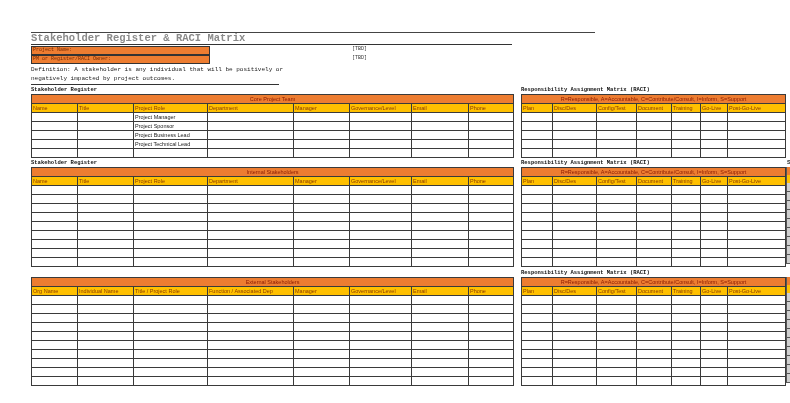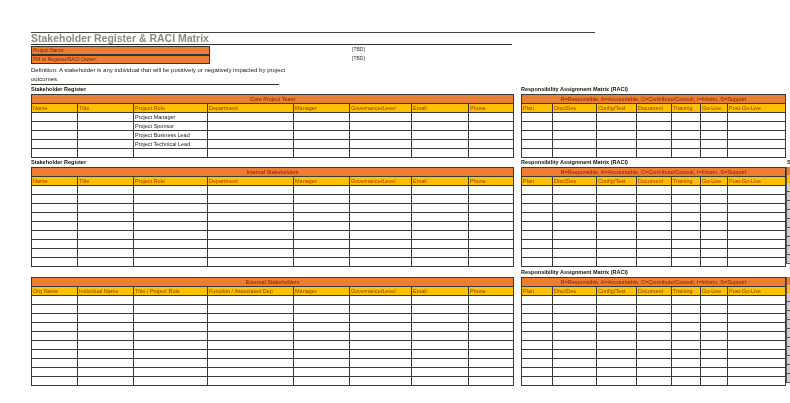--- a/index.html
+++ b/index.html
@@ -1,17 +1,17 @@
 <!DOCTYPE html>
 <html><head>
 <meta charset="utf-8">
 <style>
   html, body { margin: 0; padding: 0; background: #ffffff; }
   body { width: 790px; height: 403px; position: relative; overflow: hidden; font-family: "Liberation Sans", sans-serif; color: #222; }
-  .abs { position: absolute; }
+  .abs { position: absolute; font-family: Liberation Mono, monospace; }
   .title { left: 31px; top: 33px; width: 481px; height: 11px; font-size: 10.5px; font-weight: bold; color: #8a8a8a; line-height: 11px; border-bottom: 1.5px solid #333; }
   .topline { left: 31px; top: 32px; width: 564px; height: 0; border-top: 1.5px solid #444; }
   .info-row { left: 31px; width: 176px; height: 7px; background: #ed7d31; border: 1px solid #333; font-size: 5px; line-height: 7px; color: #7a2a00; padding-left: 1px; box-sizing: content-box; }
   .tbd { font-size: 5px; color: #333; line-height: 7px; }
   .definition { left: 31px; top: 66px; width: 260px; font-size: 6px; line-height: 8.5px; color: #222; }
   .def-underline { left: 31px; top: 84px; width: 248px; border-top: 1px solid #333; }
   .section-label { font-size: 5.5px; font-weight: bold; color: #111; line-height: 7px; }
   table.grid { position: absolute; border-collapse: collapse; table-layout: fixed; }
   table.grid td { border: 1px solid #3a3a3a; height: 8px; padding: 0 1px; font-size: 5.5px; line-height: 7px; overflow: hidden; white-space: nowrap; color: #222; }
   table.grid tr.band td { background: #ed7d31; color: #8b1a00; text-align: center; font-size: 5.5px; border-bottom: 1px solid #3a3a3a; }

